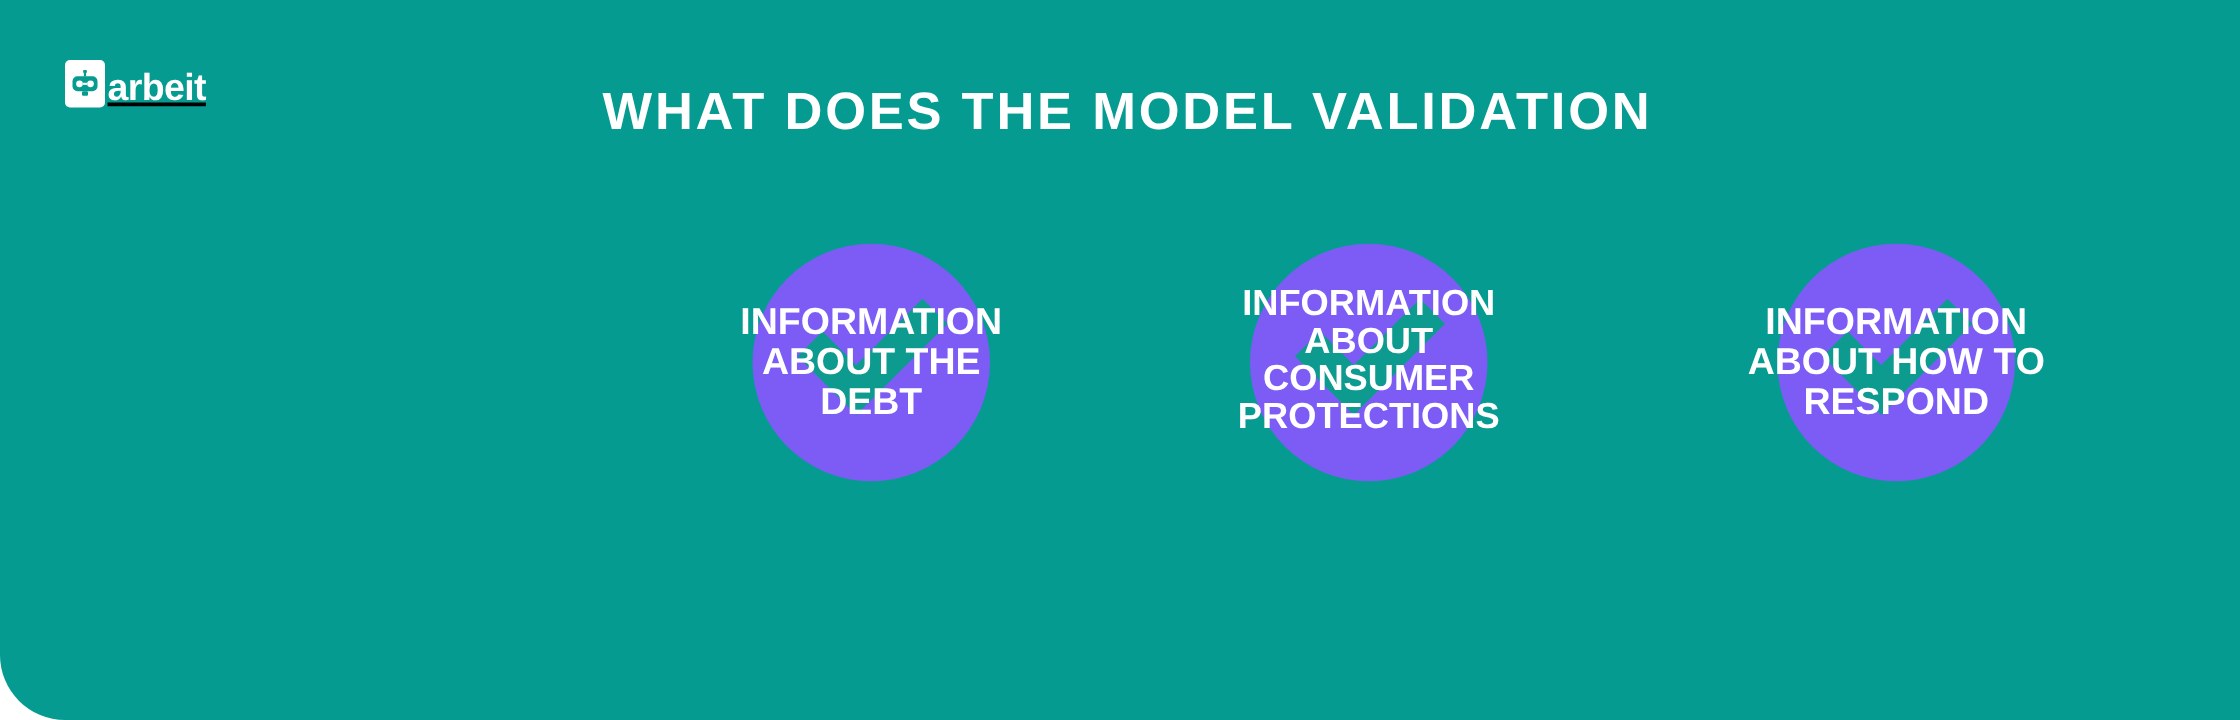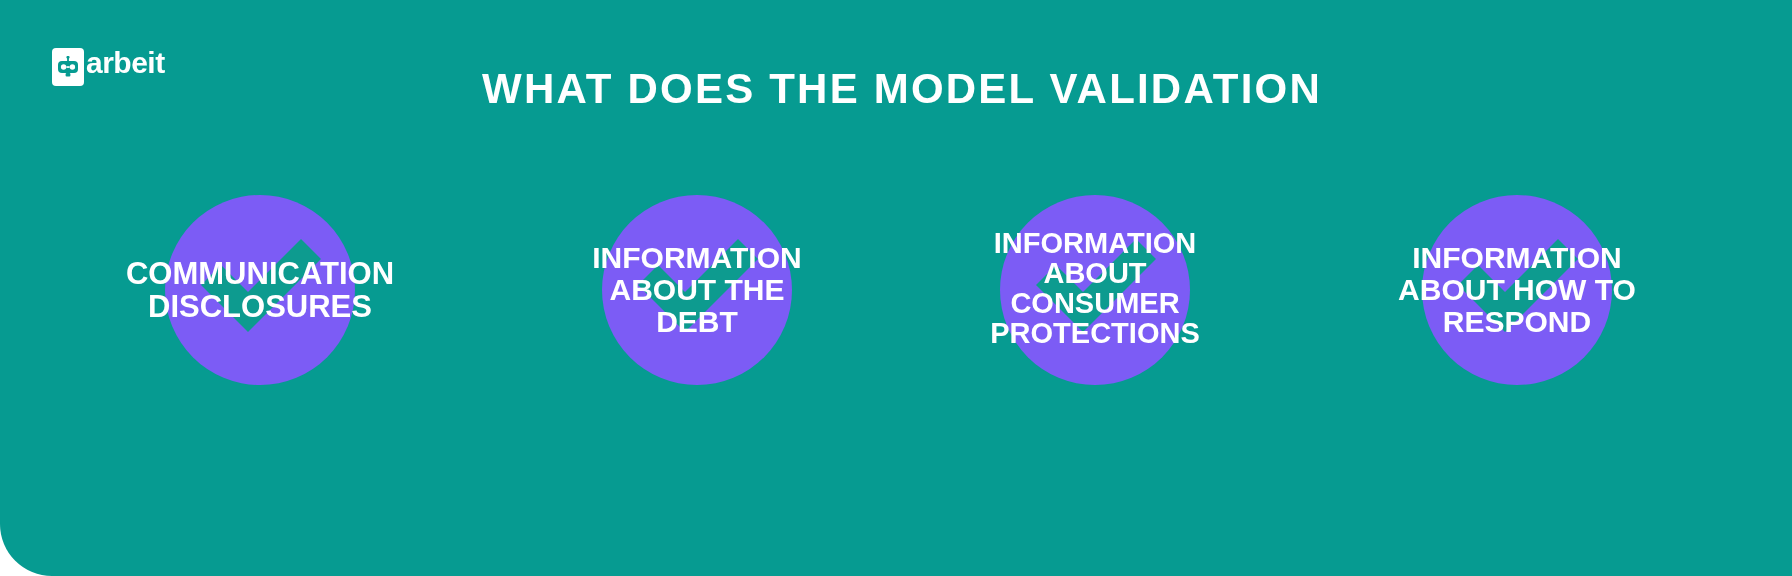--- a/index.html
+++ b/index.html
@@ -22,23 +22,24 @@
     border-bottom-left-radius: 52px;
     overflow: hidden;
   }
 
   
   #logo {
     position: absolute;
     left: 52px;
     top: 48px;
     display: flex;
-    align-items: flex-start;
+    align-items: flex-end;
     gap: 4px;
     height: 38px;
+    text-decoration: underline;
   }
   #logo-mark {
     width: 32px;
     height: 38px;
     background: #ffffff;
     border-radius: 4px;
     display: flex;
     align-items: center;
     justify-content: center;
     flex: none;
@@ -147,30 +148,20 @@
     </div>
     <div id="logo-word">arbeit</div>
   </div>
 
   <div id="title">
     <span class="tline">What does the model validation</span>
   </div>
 
   <div id="row">
 
-    <div class="node" id="node-0">
-      <div class="node-circle"></div>
-      <div class="node-check">
-        <svg width="150" height="150" viewBox="0 0 150 150" aria-hidden="true">
-          <path d="M16 70 L36 50 L63 77 L116 24 L136 44 L63 117 Z" fill="#0d9b8f"></path>
-        </svg>
-      </div>
-      <div class="node-label" id="label-0">Communication
-disclosures</div>
-    </div>
 
     <div class="node" id="node-1">
       <div class="node-circle"></div>
       <div class="node-check">
         <svg width="150" height="150" viewBox="0 0 150 150" aria-hidden="true">
           <path d="M16 70 L36 50 L63 77 L116 24 L136 44 L63 117 Z" fill="#0d9b8f"></path>
         </svg>
       </div>
       <div class="node-label" id="label-1">Information
 about the

